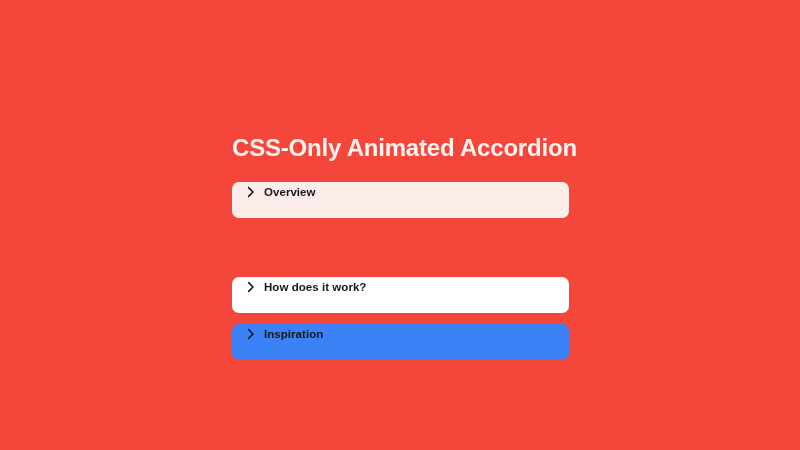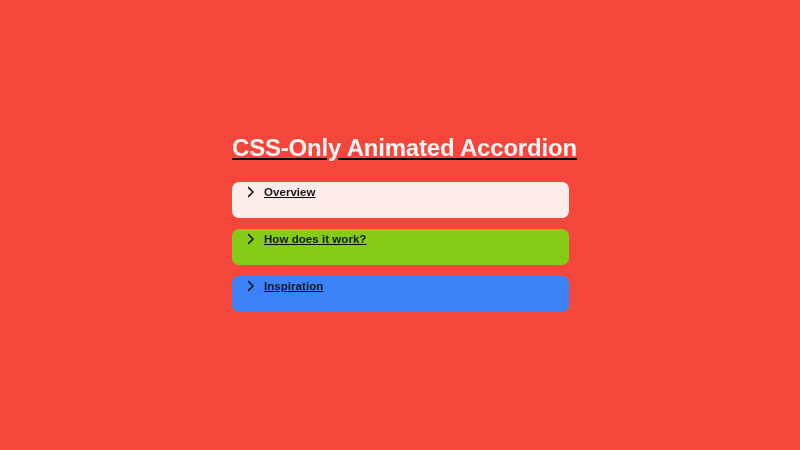--- a/index.html
+++ b/index.html
@@ -21,21 +21,20 @@
     height: 450px;
     background: #f4463b;
     box-sizing: border-box;
   }
 
   .content-block {
     position: absolute;
     left: 232px;
     top: 133px;
     width: 337px;
-    text-decoration: underline;
   }
 
   .page-title {
     margin: 0;
     padding: 0;
     font-size: 24px;
     line-height: 30px;
     font-weight: bold;
     letter-spacing: -0.2px;
     color: #fdf3f1;
@@ -109,21 +108,21 @@
           <span class="chevron-icon" style="color: rgb(23, 22, 26);">
             <svg viewBox="0 0 10 12" fill="none" xmlns="http://www.w3.org/2000/svg" aria-hidden="true">
               <path d="M2.6 1.6 L7 6 L2.6 10.4" stroke="currentColor" stroke-width="1.6" stroke-linecap="round" stroke-linejoin="round"></path>
             </svg>
           </span>
           <span class="accordion-label" style="color: rgb(23, 22, 26);">Overview</span>
         </div>
 
       </div>
 
-      <div class="accordion-item" style="background: #84cc16;">
+      <div class="accordion-item" style="background: #ffffff; margin-top: 48px;">
         <div class="accordion-header">
           <span class="chevron-icon" style="color: rgb(23, 22, 26);">
             <svg viewBox="0 0 10 12" fill="none" xmlns="http://www.w3.org/2000/svg" aria-hidden="true">
               <path d="M2.6 1.6 L7 6 L2.6 10.4" stroke="currentColor" stroke-width="1.6" stroke-linecap="round" stroke-linejoin="round"></path>
             </svg>
           </span>
           <span class="accordion-label" style="color: rgb(23, 22, 26);">How does it work?</span>
         </div>
 
       </div>

